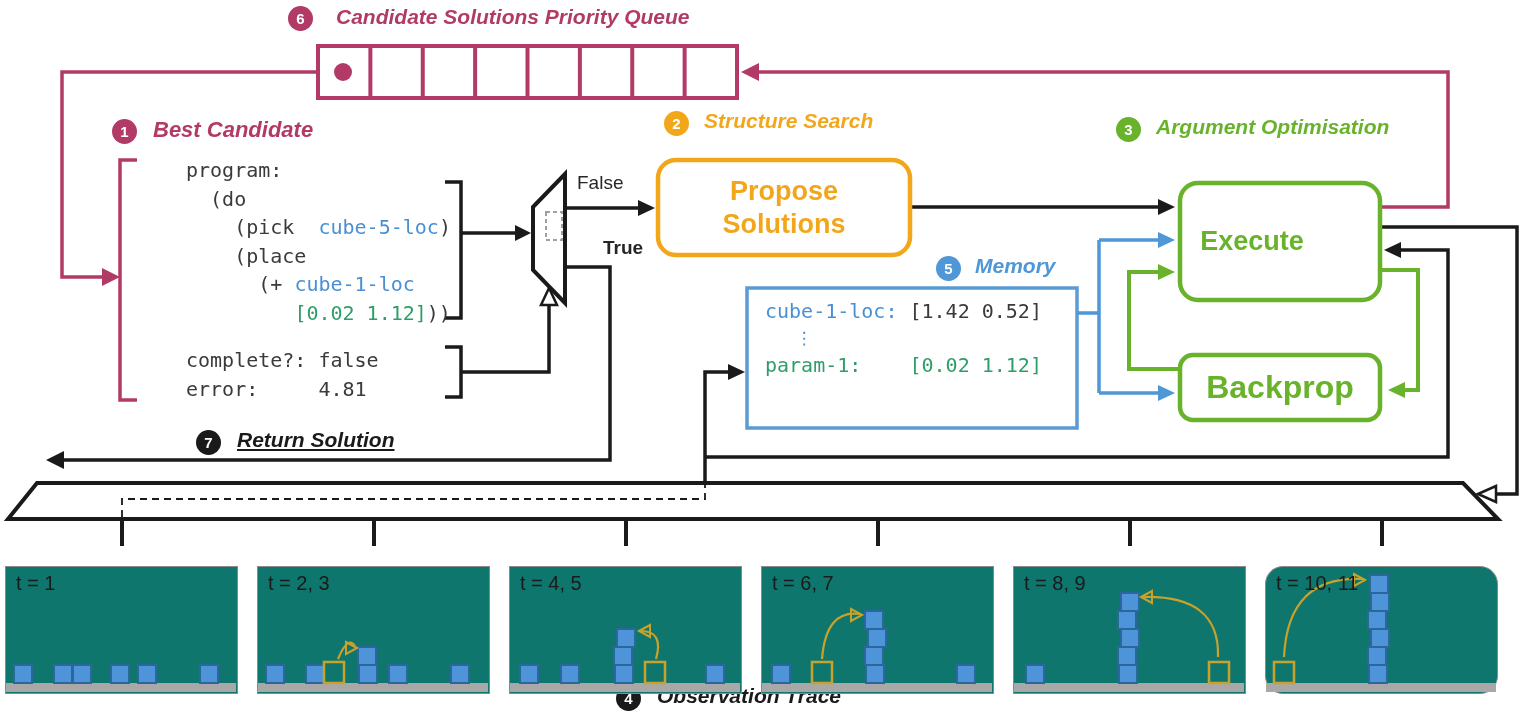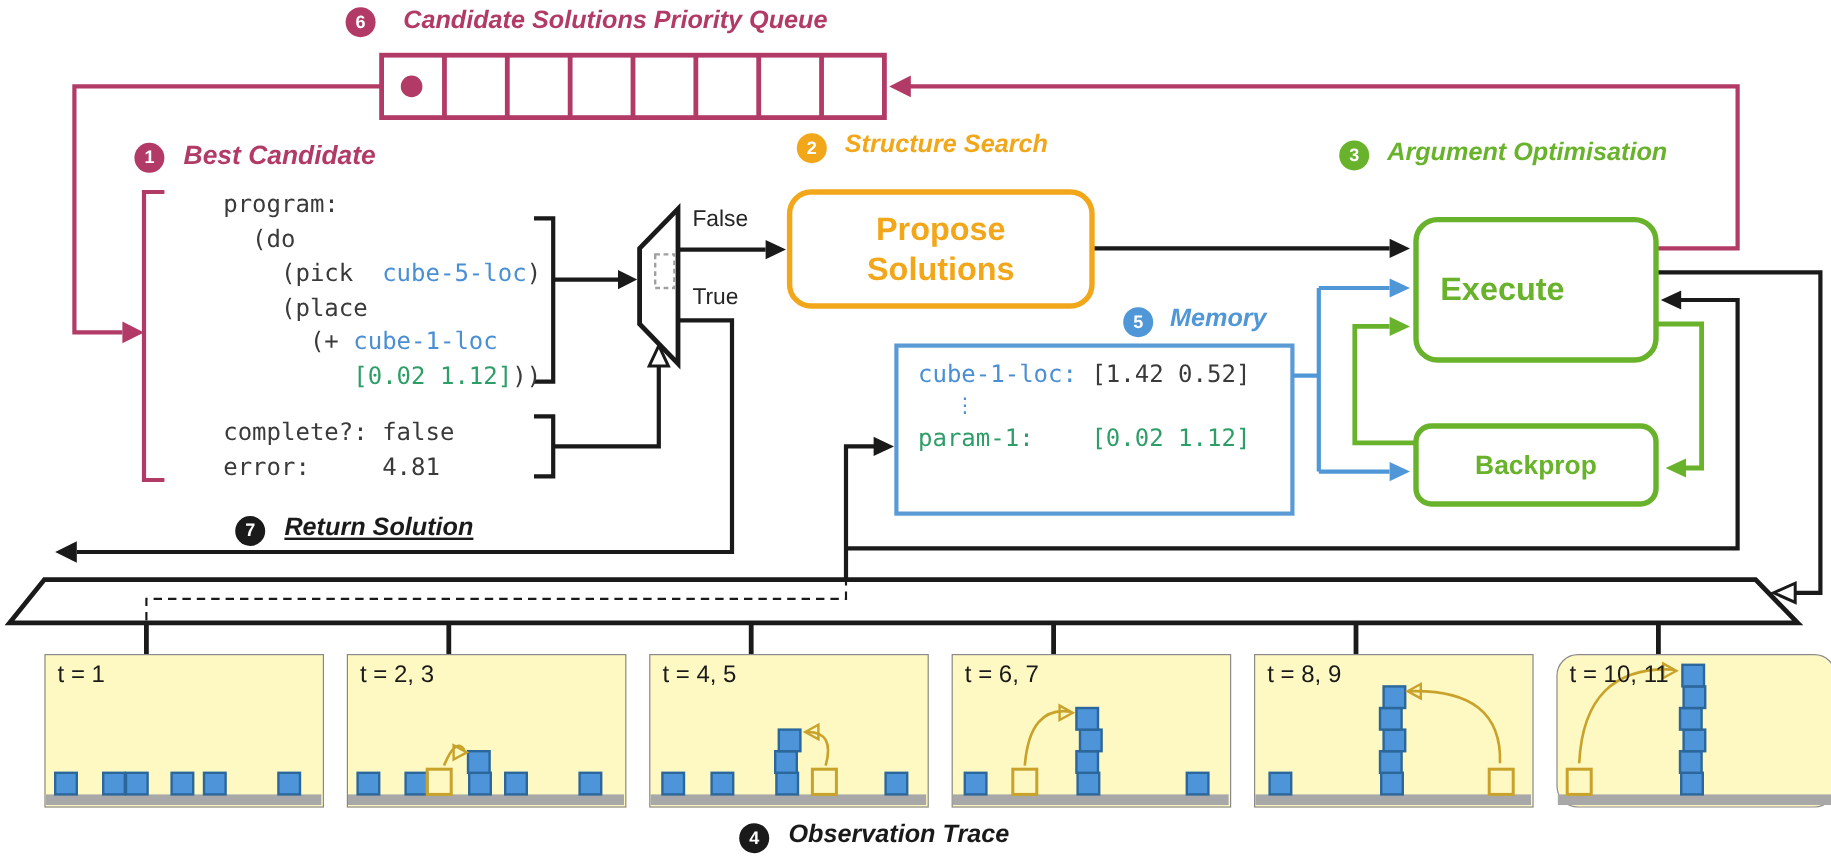--- a/index.html
+++ b/index.html
@@ -12,22 +12,22 @@
   .small-label{position:absolute;font:19px "Liberation Sans",sans-serif;color:#262626;white-space:nowrap;}
   .codeblock{position:absolute;left:143px;top:156px;font:20px "DejaVu Sans Mono","Liberation Mono",monospace;
              line-height:28.5px;white-space:pre;color:var(--code_dark);margin-left:43px;}
   .codeblock .blank{height:19px;}
   .memtext{position:absolute;left:765px;top:297px;font:20px "DejaVu Sans Mono","Liberation Mono",monospace;
            line-height:28px;white-space:pre;}
   .memtext .ellip-row{font-size:17px;line-height:26px;}
   .c-dark{color:var(--code_dark);} .c-blue{color:var(--code_blue);} .c-green{color:var(--code_green);}
   .boxlabel{position:absolute;display:flex;align-items:center;justify-content:center;text-align:center;
             font:600 27px "Liberation Sans",sans-serif;}
-  .panel{position:absolute;top:545px;width:233px;height:128px;background:#fef9c3;
-         border:1.5px solid #8a8a8a;box-sizing:border-box;margin-left:32px;}
+  .panel{position:absolute;top:566px;width:233px;height:128px;background:#0f766e;
+         border:1.5px solid #8a8a8a;box-sizing:border-box;}
   .panel .plabel{position:absolute;left:10px;top:5px;font:20px "Liberation Sans",sans-serif;color:#1a1a1a;}
   .panel svg{position:absolute;left:0;top:0;}
   
   .sk-k{stroke:var(--ink);fill:none;}
   .sk-c{stroke:var(--crimson);fill:none;}
   .sk-g{stroke:var(--green);fill:none;}
   .sk-b{stroke:var(--blue);fill:none;}
 </style>
 </head>
 <body>
@@ -129,28 +129,28 @@
   <div class="badge" style="left:936px;top:256px;background:var(--blue);">5</div>
   <div class="flabel" style="left:975px;top:254px;color:var(--blue);">Memory</div>
 
   <div class="badge" style="left:196px;top:430px;background:var(--ink);">7</div>
   <div class="flabel" style="left:237px;top:428px;color:var(--ink);text-decoration:underline;">Return Solution</div>
 
   <div class="badge" style="left:616px;top:686px;background:var(--ink);">4</div>
   <div class="flabel" style="left:657px;top:684px;color:var(--ink);">Observation Trace</div>
 
   <div class="small-label" style="left:577px;top:172px;">False</div>
-  <div class="small-label" style="left:577px;top:237px;">True</div>
+  <div class="small-label" style="left:603px;top:237px;font-weight:bold;">True</div>
 
   <div class="boxlabel" style="left:658px;top:160px;width:252px;height:95px;color:var(--orange);line-height:1.2;">
     <span><span>Propose</span><br>
           <span>Solutions</span></span>
   </div>
   <div class="boxlabel" style="left:1152px;top:183px;width:200px;height:117px;color:var(--green);">Execute</div>
-  <div class="boxlabel" style="left:1180px;top:355px;width:200px;height:65px;color:var(--green);font-size:22px;">Backprop</div>
+  <div class="boxlabel" style="left:1180px;top:355px;width:200px;height:65px;color:var(--green);font-size:32px;">Backprop</div>
 
   <div class="codeblock"><div><span class="c-dark">program:</span></div><div><span class="c-dark">  (do</span></div><div><span class="c-dark">    (pick  </span><span class="c-blue">cube-5-loc</span><span class="c-dark">)</span></div><div><span class="c-dark">    (place</span></div><div><span class="c-dark">      (+ </span><span class="c-blue">cube-1-loc</span></div><div><span class="c-dark">         </span><span class="c-green">[0.02 1.12]</span><span class="c-dark">))</span></div><div class="blank"></div><div><span class="c-dark">complete?: false</span></div><div><span class="c-dark">error:     4.81</span></div></div>
 
   <div class="memtext"><div><span class="c-blue">cube-1-loc: </span><span class="c-dark">[1.42 0.52]</span></div><div class="ellip-row"><span class="c-blue">   ⋮</span></div><div><span class="c-green">param-1:    </span><span class="c-green">[0.02 1.12]</span></div></div>
 
   <div>
       <div class="panel" style="left: 5px;">
         <svg width="230" height="125">
           <rect x="0" y="116" width="230" height="9" fill="var(--panel_ground)"></rect>
           <rect x="8" y="98" width="18" height="18" fill="var(--cube_fill)" stroke="var(--cube_border)" stroke-width="2"></rect>

